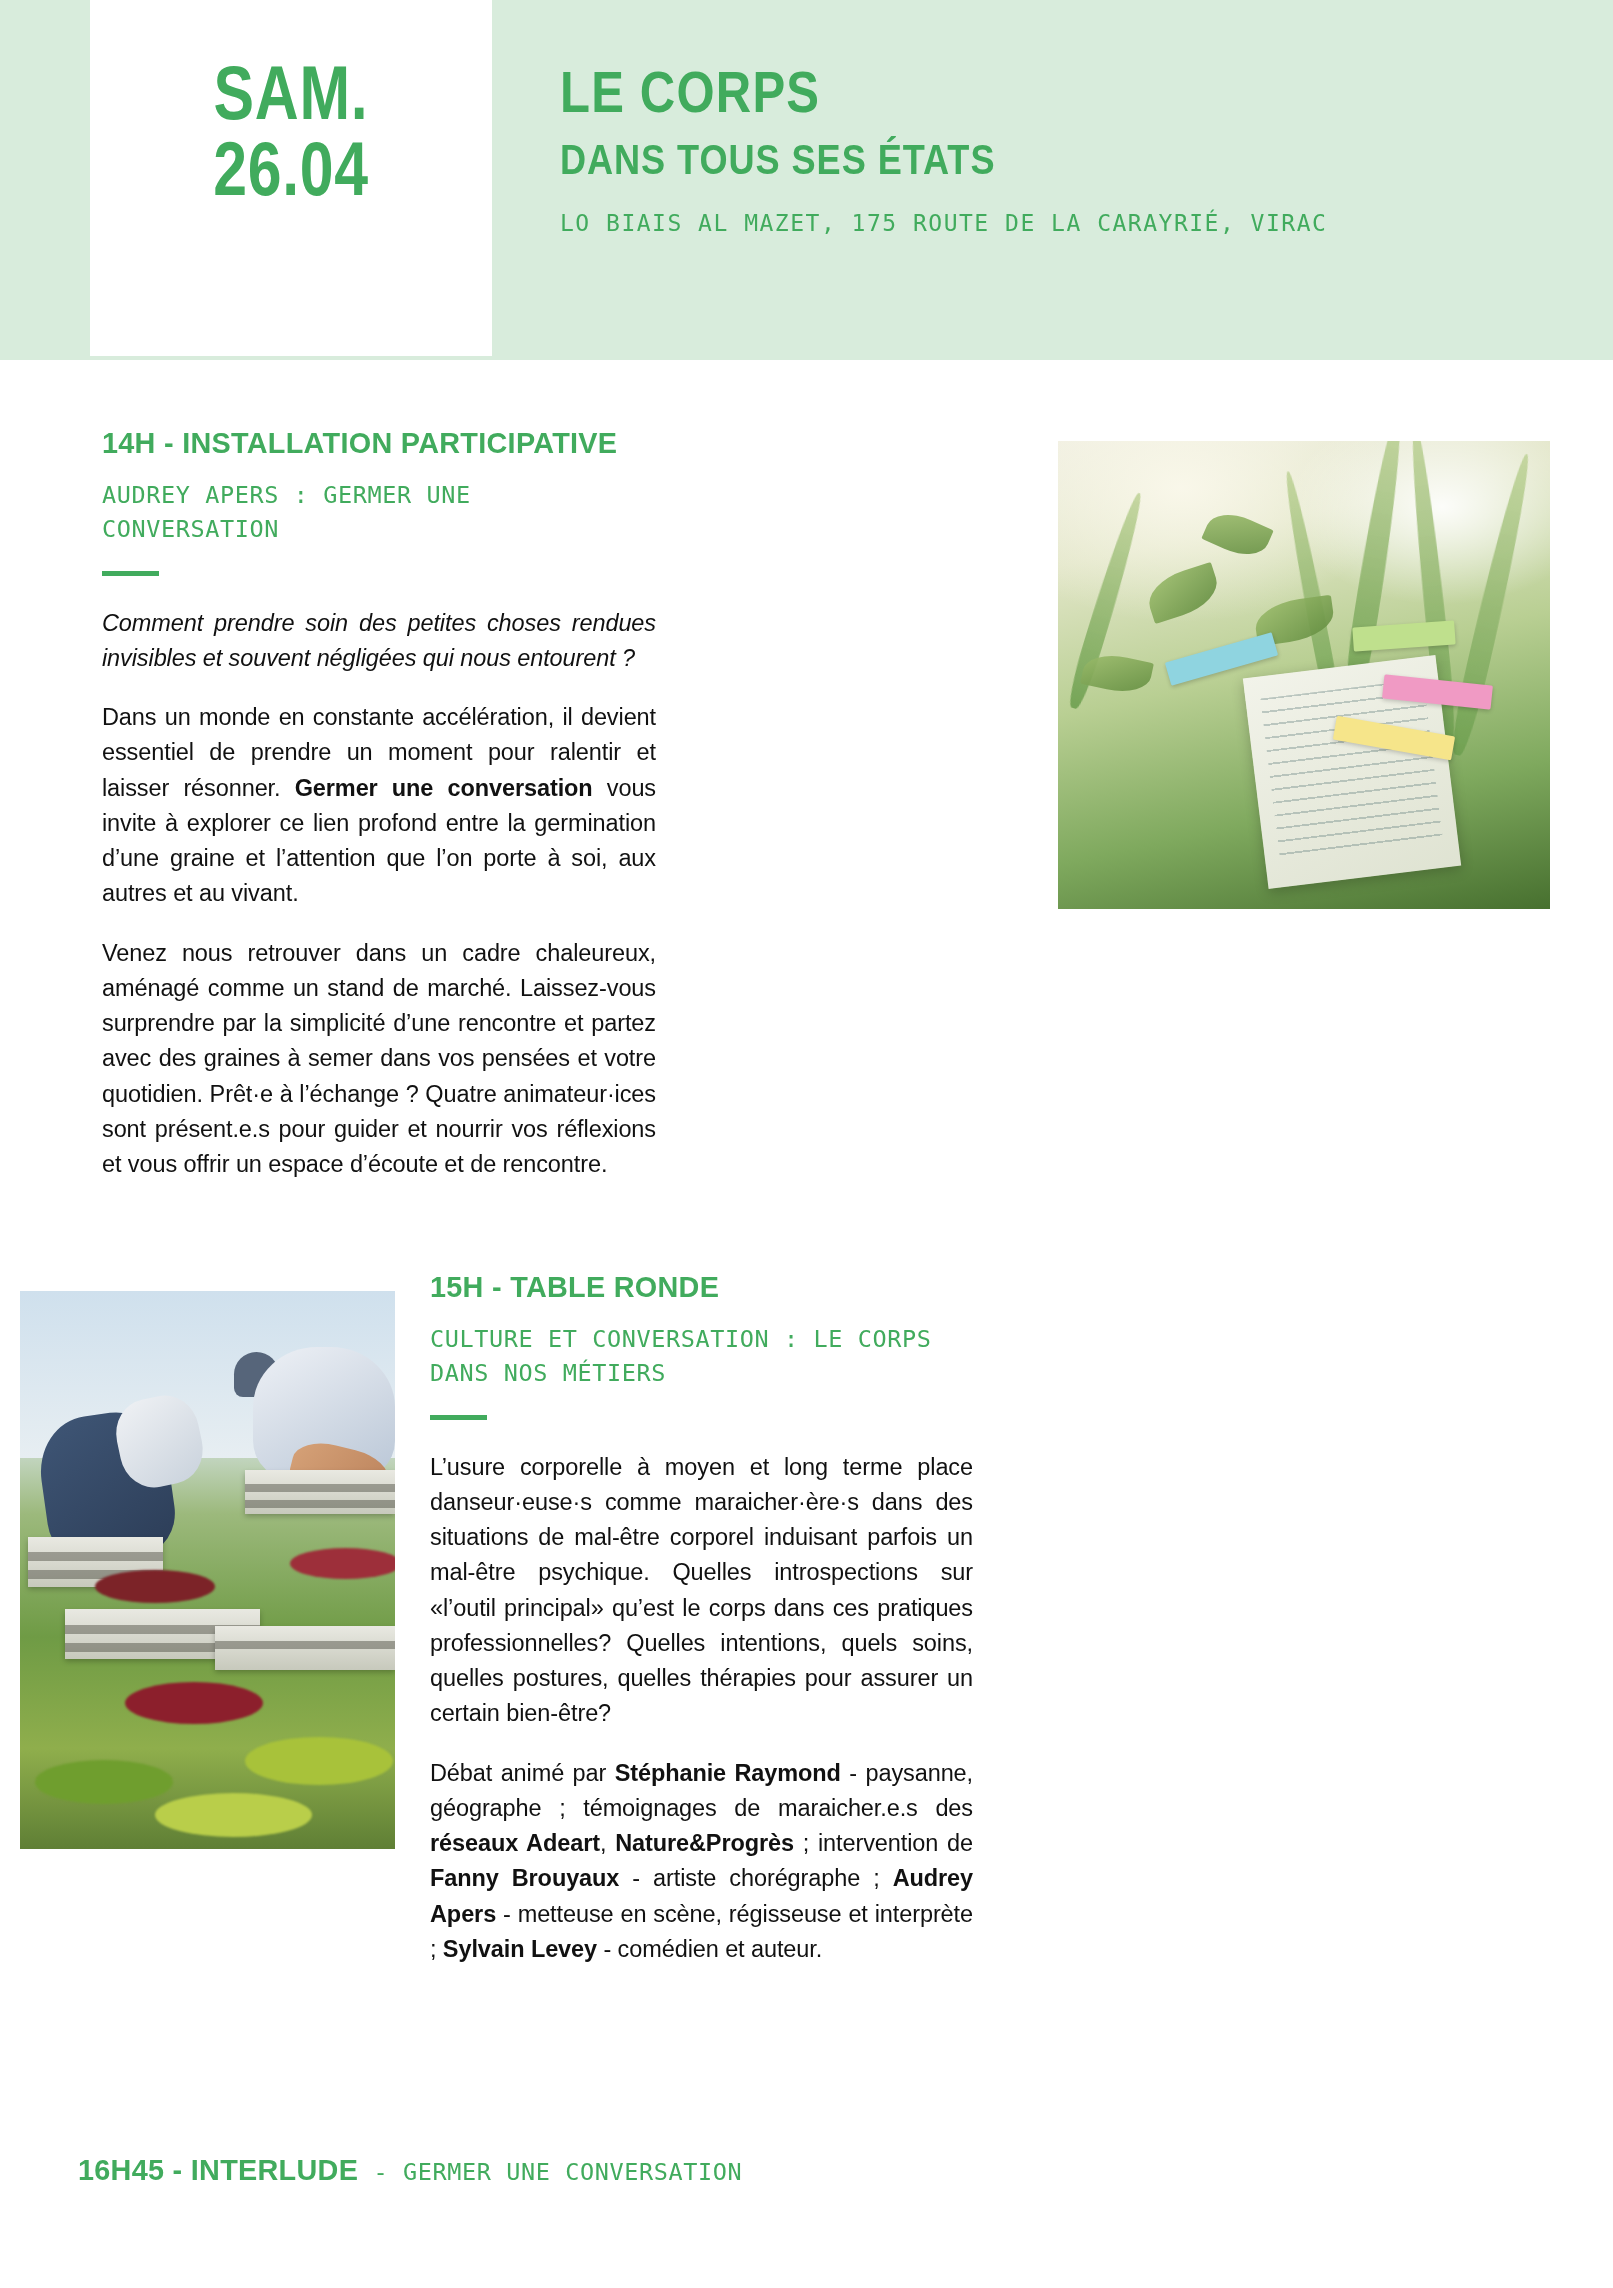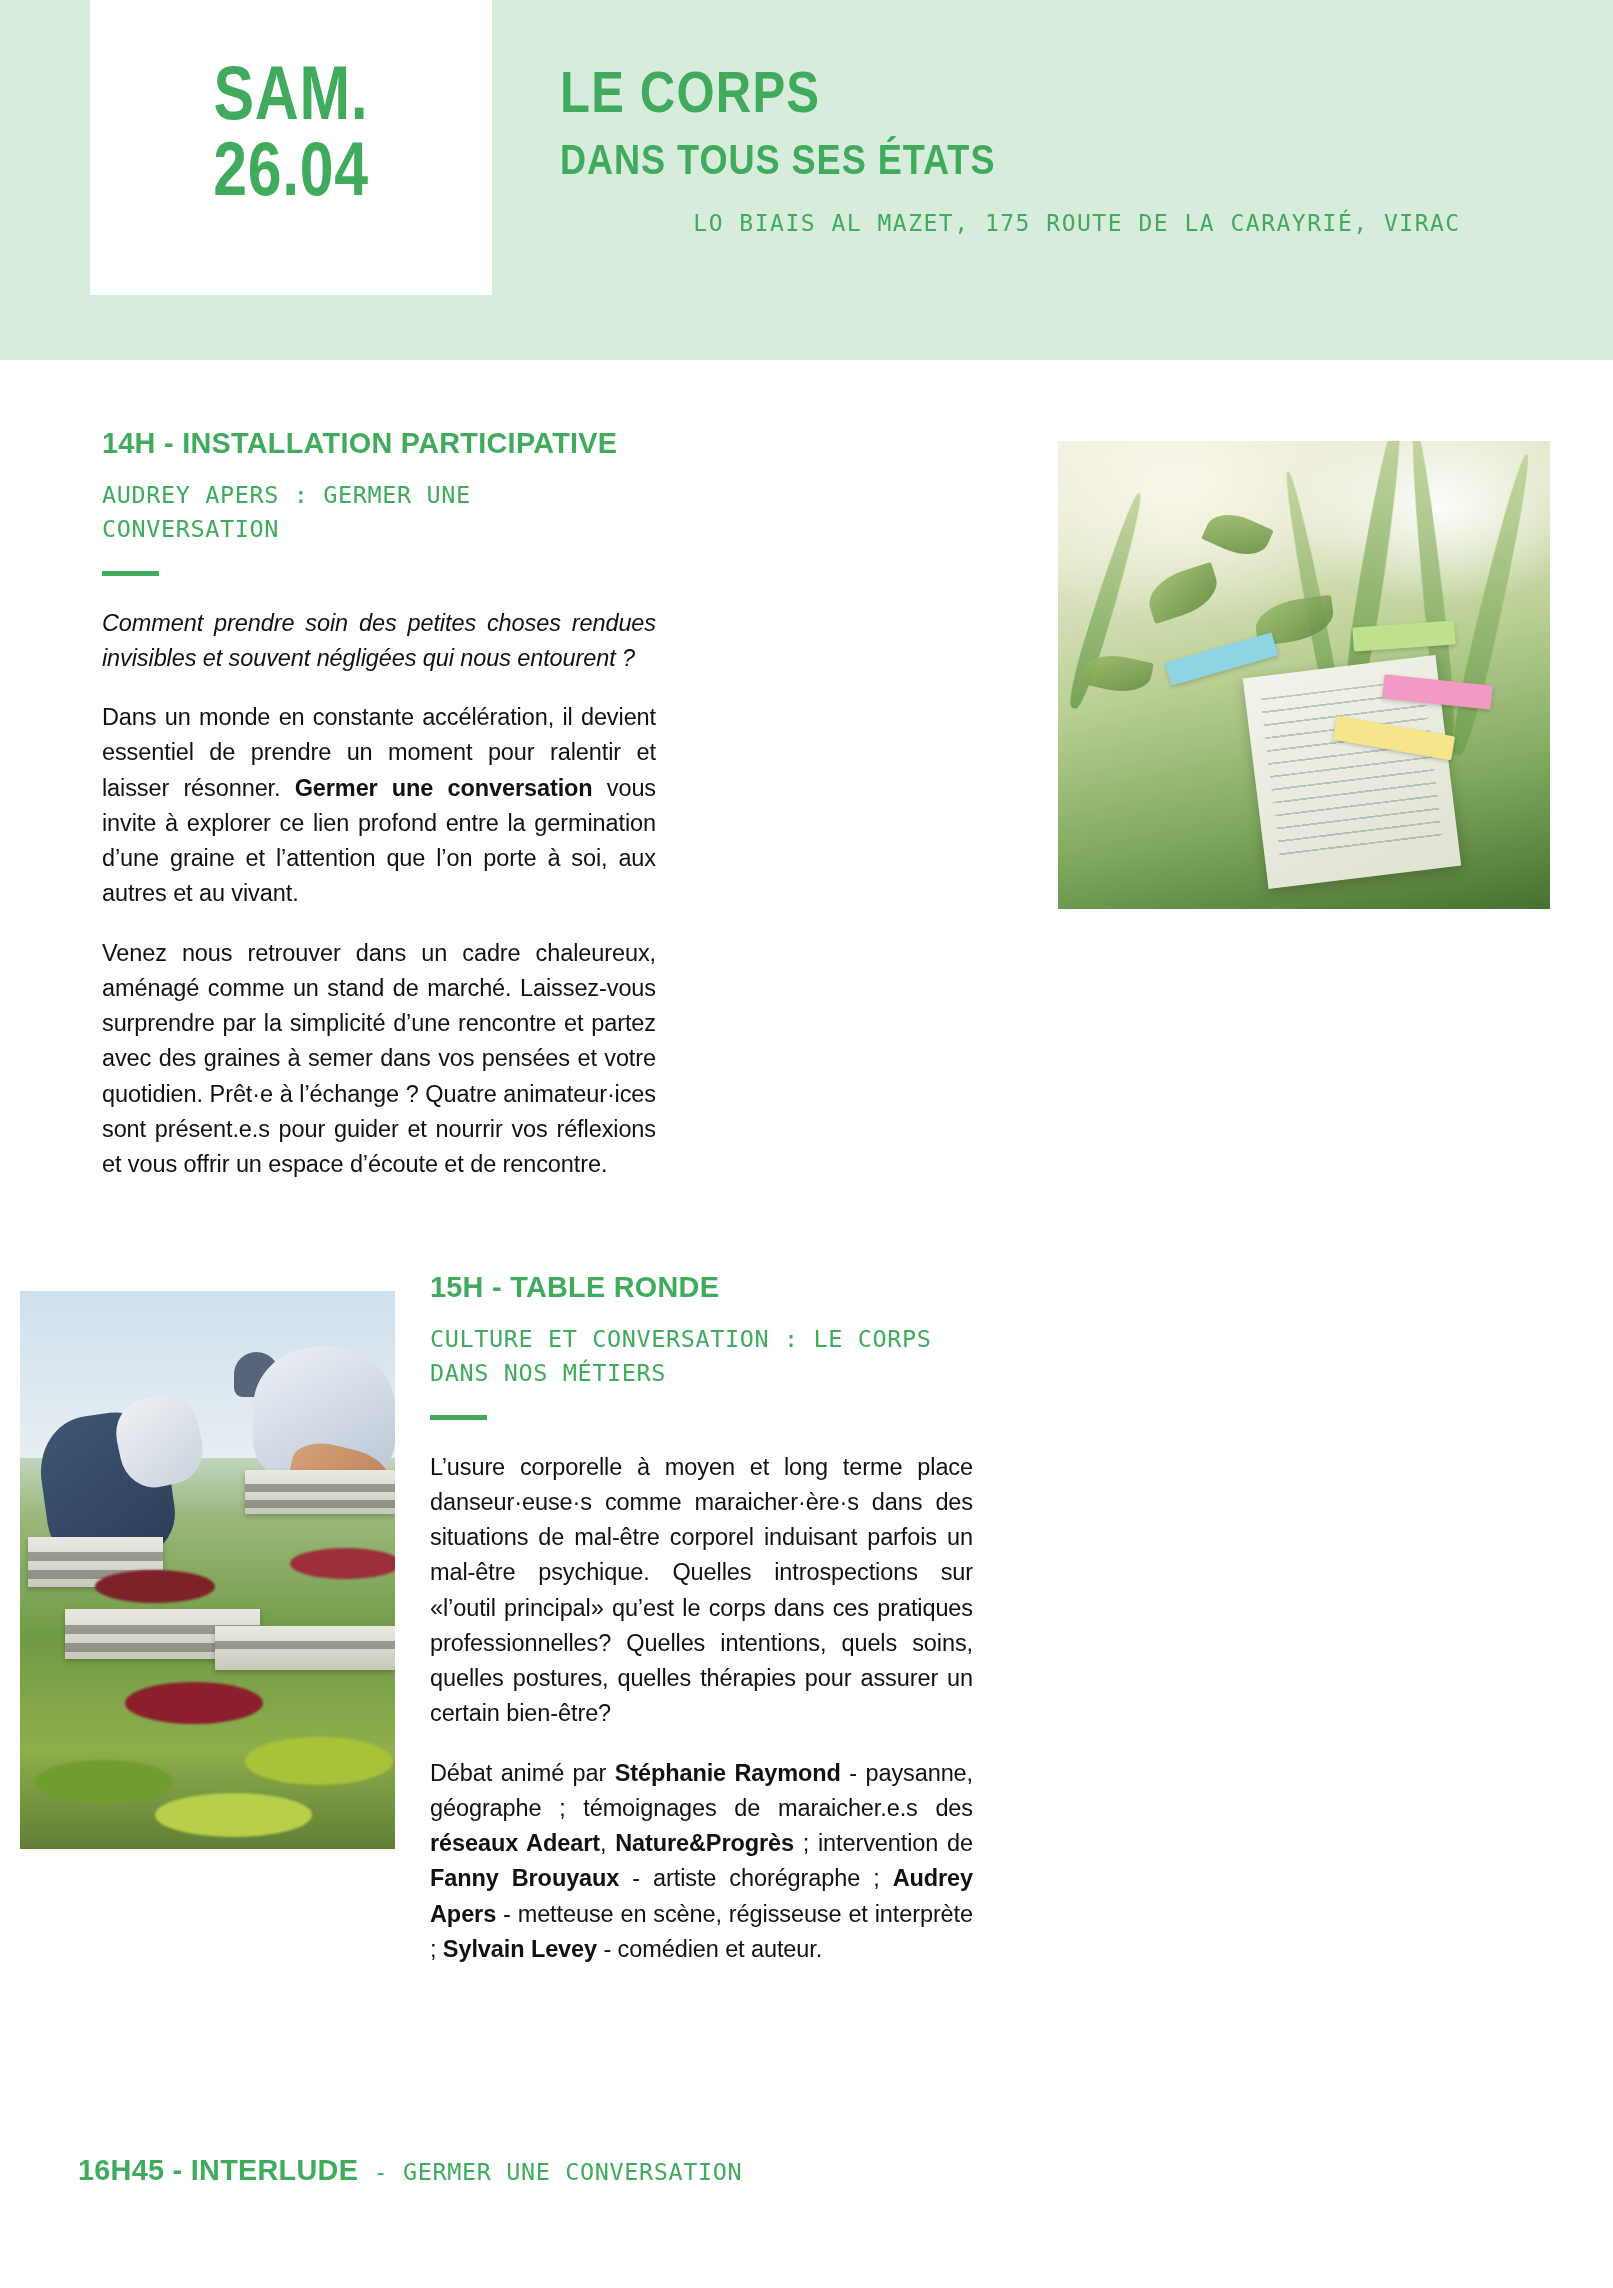--- a/index.html
+++ b/index.html
@@ -24,21 +24,21 @@
     width: 1613px;
     height: 360px;
     background: #d8ecdc;
     box-sizing: border-box;
   }
   .date-box {
     position: absolute;
     left: 90px;
     top: 0;
     width: 402px;
-    height: 295px;
+    height: 356px;
     background: #ffffff;
   }
   .date-stack {
     position: absolute;
     left: 0;
     top: 55px;
     width: 402px;
     text-align: center;
     color: #41ab5d;
     font-family: "Liberation Sans", sans-serif;
@@ -78,21 +78,20 @@
     transform-origin: left top;
     white-space: nowrap;
   }
   .title-addr {
     color: #41ab5d;
     font-family: "DejaVu Sans Mono", monospace;
     font-size: 23px;
     letter-spacing: 1.5px;
     margin-top: 28px;
     white-space: nowrap;
-    text-align: center;
   }
 
   
   .sec1 {
     position: absolute;
     left: 0;
     top: 360px;
     width: 1613px;
   }
   .sec1-text {

